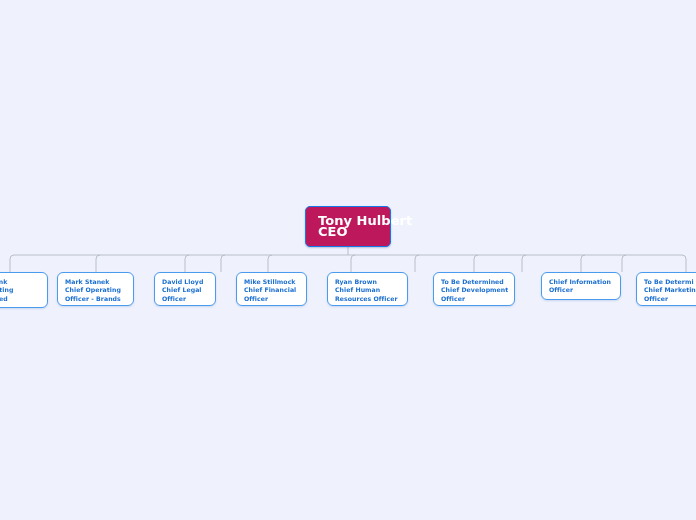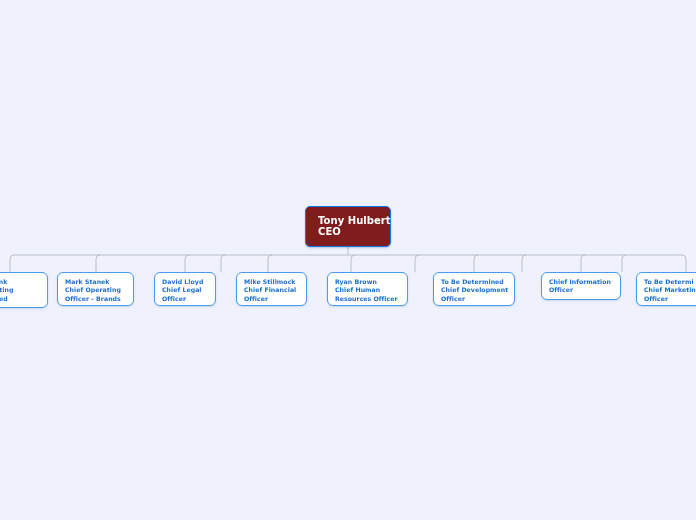--- a/index.html
+++ b/index.html
@@ -35,25 +35,25 @@
     box-sizing: border-box;
     border-radius: 6px;
     padding: 5px 7px 6px 7px;
     font-size: 6.2px;
     font-weight: bold;
     line-height: 8.4px;
     letter-spacing: 0.05px;
     white-space: nowrap;
   }
   .node-root {
-    background: #7f1d1d;
+    background: #be185d;
     color: #ffffff;
     border: 1px solid #1877e8;
     border-radius: 5px;
-    font-size: 10px;
+    font-size: 13px;
     line-height: 10.5px;
     padding: 9px 12px;
     box-shadow: 0 1px 2px rgba(30, 70, 140, 0.28);
   }
   .node-child {
     background: #ffffff;
     color: #1b6fd0;
     border: 1.2px solid #4a9bee;
     box-shadow: 0 1px 2px rgba(70, 120, 190, 0.22);
   }

